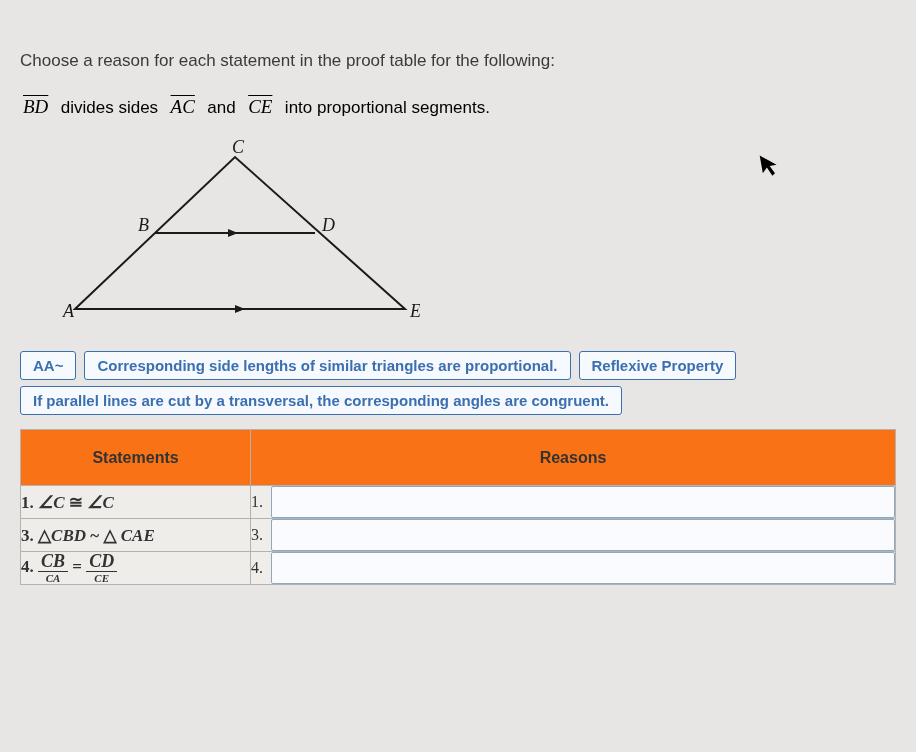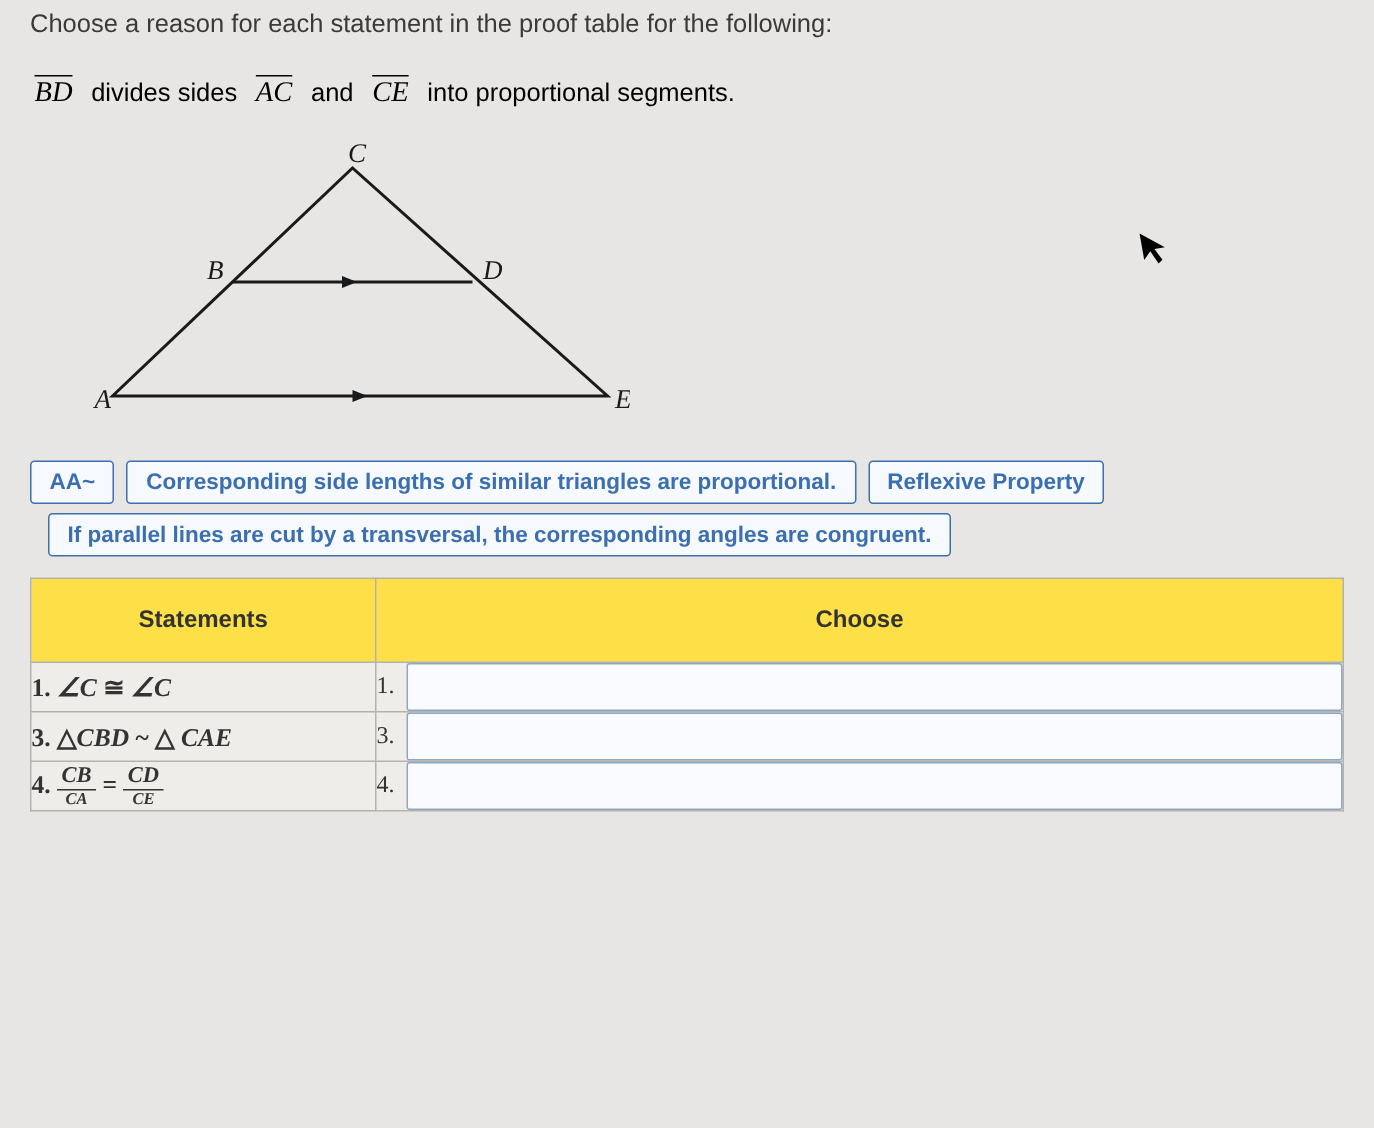--- a/index.html
+++ b/index.html
@@ -13,20 +13,21 @@
       color: #333;
     }
     .page {
       padding: 4px 20px 20px 20px;
     }
     .instruction {
       font-size: 17px;
       color: #3a3a3a;
       margin-bottom: 20px;
       line-height: 1.4;
+      margin-top: 45px;
     }
     .premise {
       font-size: 17px;
       color: #000000;
       margin-bottom: 18px;
       line-height: 1.5;
     }
     .overline {
       text-decoration: overline;
       font-style: italic;
@@ -47,36 +48,36 @@
     .chip {
       border: 1.5px solid #3b6fb0;
       background: #f6f9fd;
       color: #3b6fb0;
       font-weight: 600;
       font-size: 15px;
       padding: 5px 12px;
       border-radius: 3px;
     }
     .chip-row2 {
-      margin: 6px 0 14px 12px;
+      margin: 6px 0 14px 0;
       display: flex;
     }
     .proof-table {
       border: 1px solid #b5b2ae;
       border-collapse: collapse;
       width: 100%;
       background: #efedea;
     }
     .proof-table th, .proof-table td {
       border: 1px solid #b5b2ae;
       padding: 0;
       vertical-align: middle;
     }
     .proof-table th {
-      background: #fde047;
+      background: #f97316;
       font-weight: 700;
       font-size: 16px;
       color: #333;
       height: 56px;
     }
     .stmt-col { width: 230px; }
     .stmt-cell {
       padding: 16px 14px;
       font-family: 'Times New Roman', serif;
       font-size: 17px;
@@ -105,21 +106,21 @@
       border-radius: 2px;
     }
     .math-i { font-style: italic; }
     .frac {
       display: inline-block;
       text-align: center;
       vertical-align: middle;
       font-style: italic;
       line-height: 1;
     }
-    .frac .top { display: block; border-bottom: 1px solid #333; padding: 0 3px 1px; font-size: 15px; }
+    .frac .top { display: block; border-bottom: 1px solid #333; padding: 0 3px 1px; font-size: 18px; }
     .frac .bot { display: block; padding: 1px 3px 0; font-size: 11px; }
     .cursor-arrow {
       position: absolute;
       top: 152px;
       left: 760px;
       font-size: 22px;
       color: #000;
       transform: rotate(-10deg);
     }
   </style>
@@ -163,21 +164,21 @@
     <div class="chip">Reflexive Property</div>
   </div>
   <div class="chip-row2">
     <div class="chip">If parallel lines are cut by a transversal, the corresponding angles are congruent.</div>
   </div>
 
   <table class="proof-table">
     <thead>
       <tr>
         <th class="stmt-col">Statements</th>
-        <th>Choose</th>
+        <th>Reasons</th>
       </tr>
     </thead>
     <tbody>
       <tr>
         <td class="stmt-cell">
           <span>1.</span> <span class="math-i">∠C</span> ≅ <span class="math-i">∠C</span>
         </td>
         <td class="reason-cell">
           <div class="reason-line">
             <span class="reason-num">1.</span>

